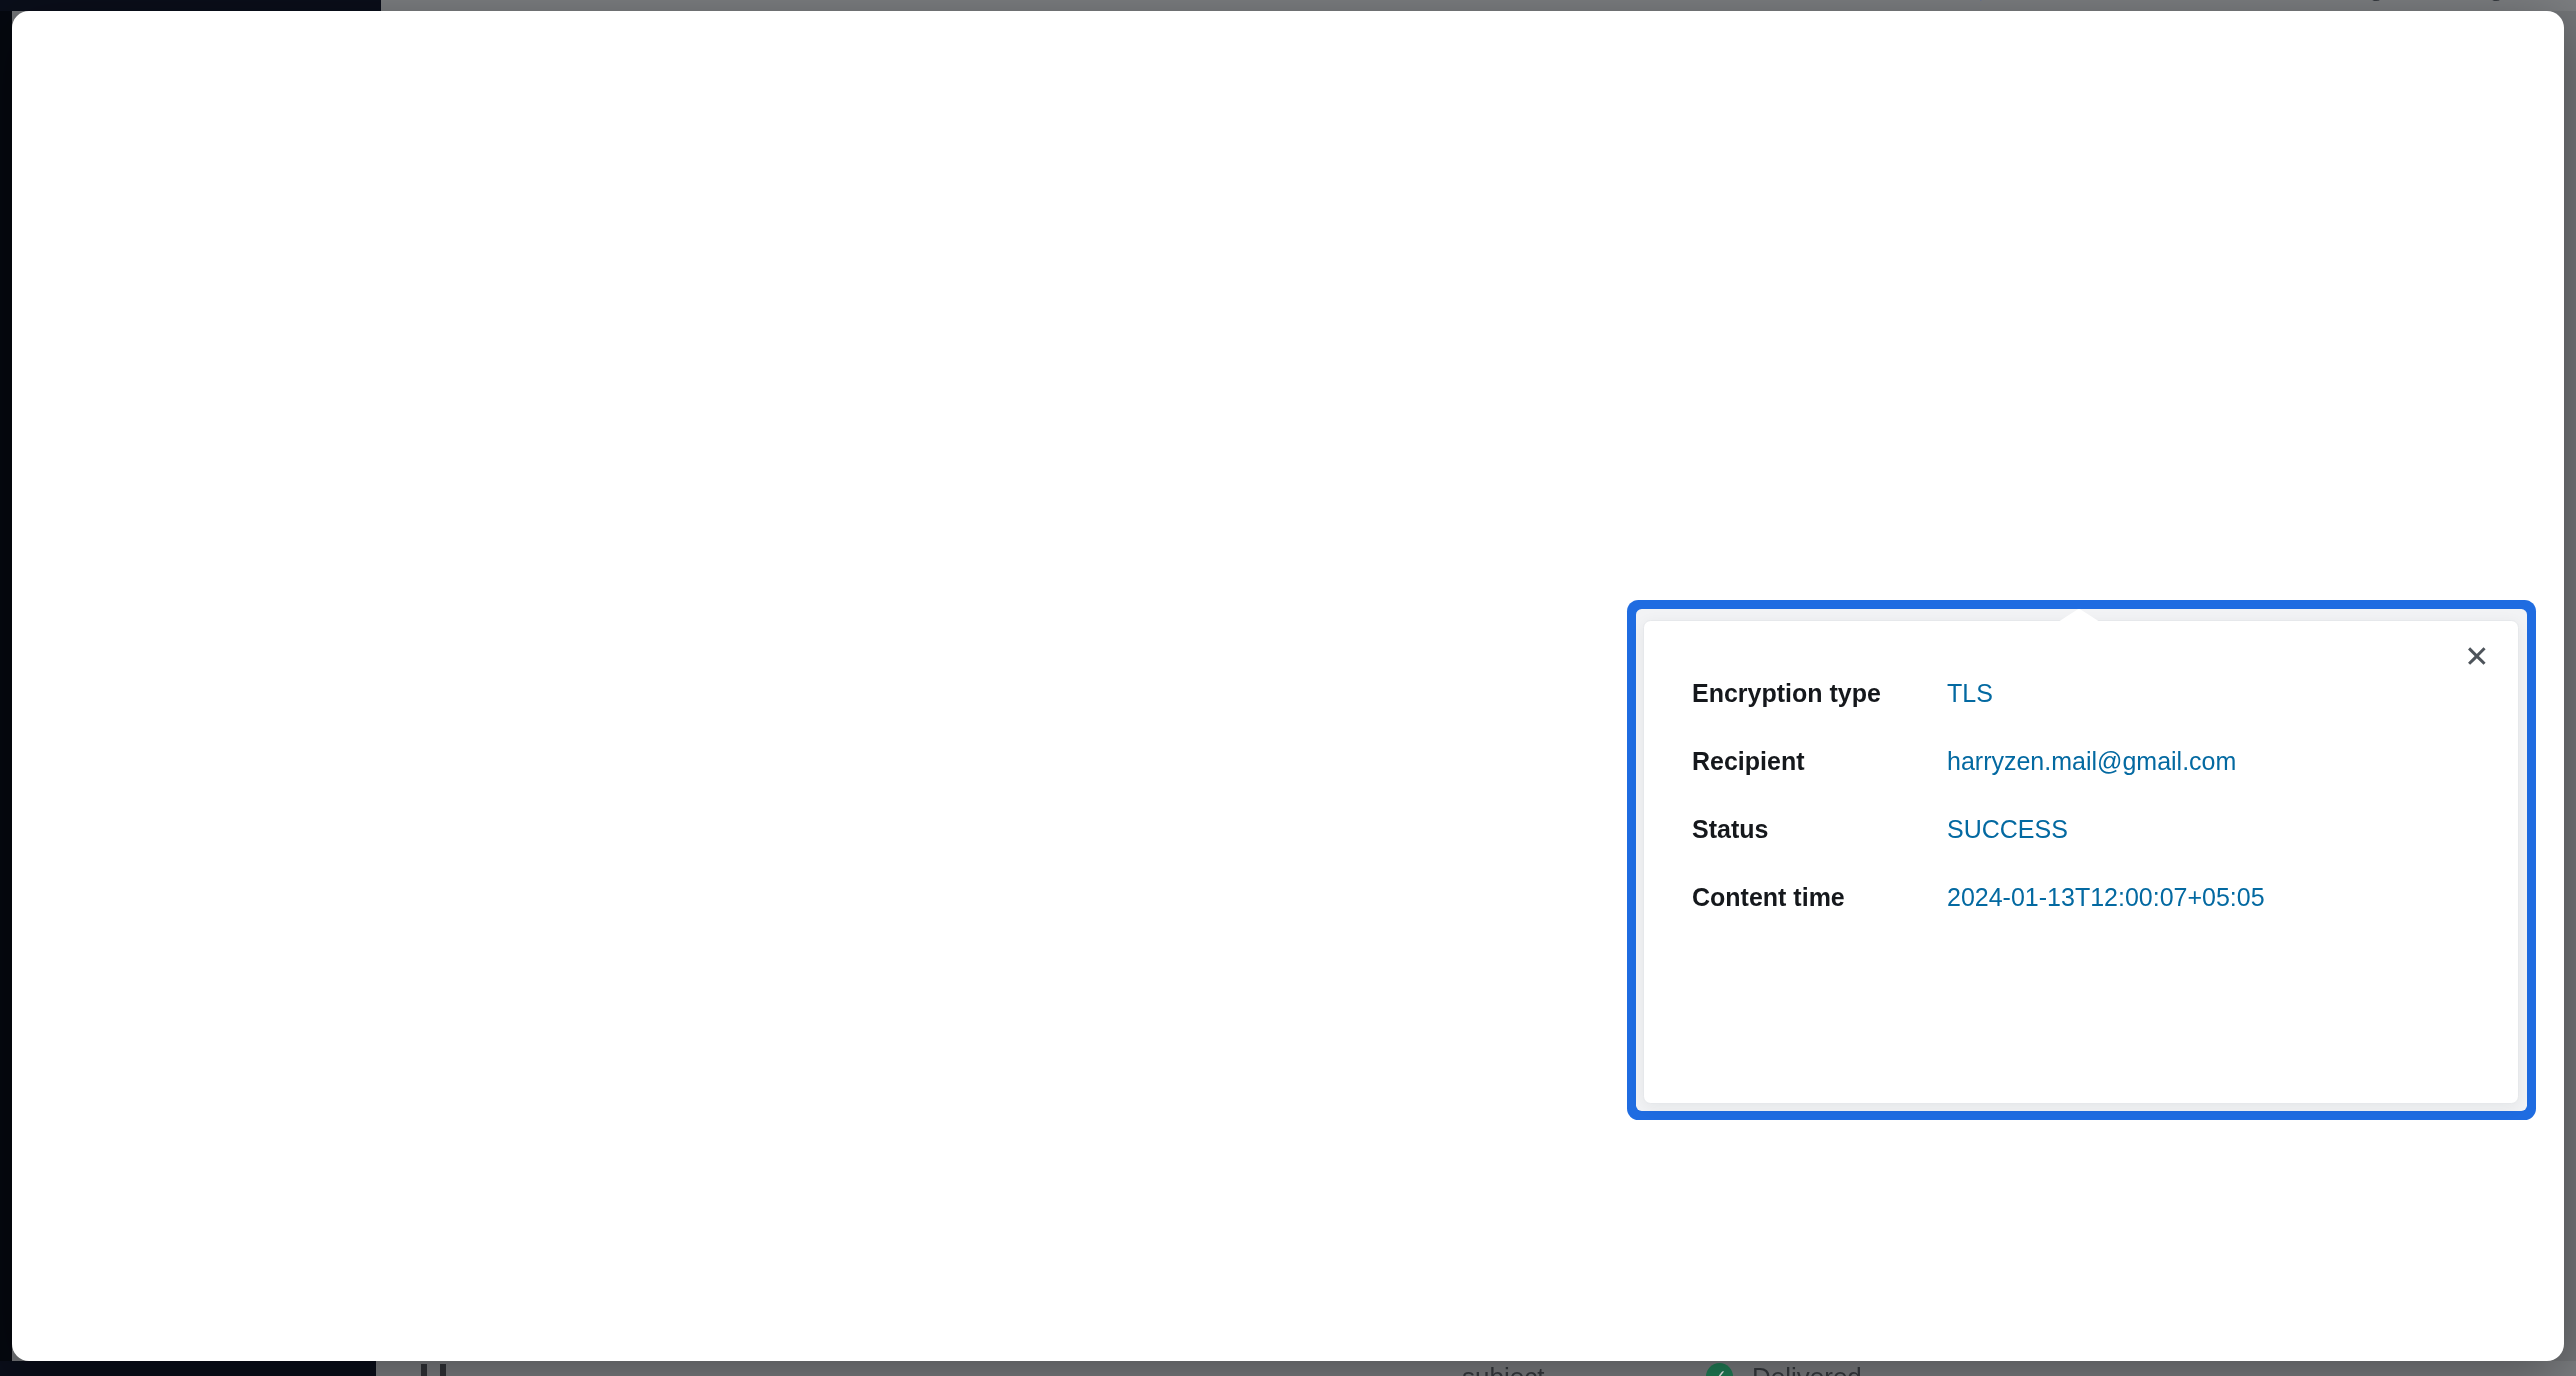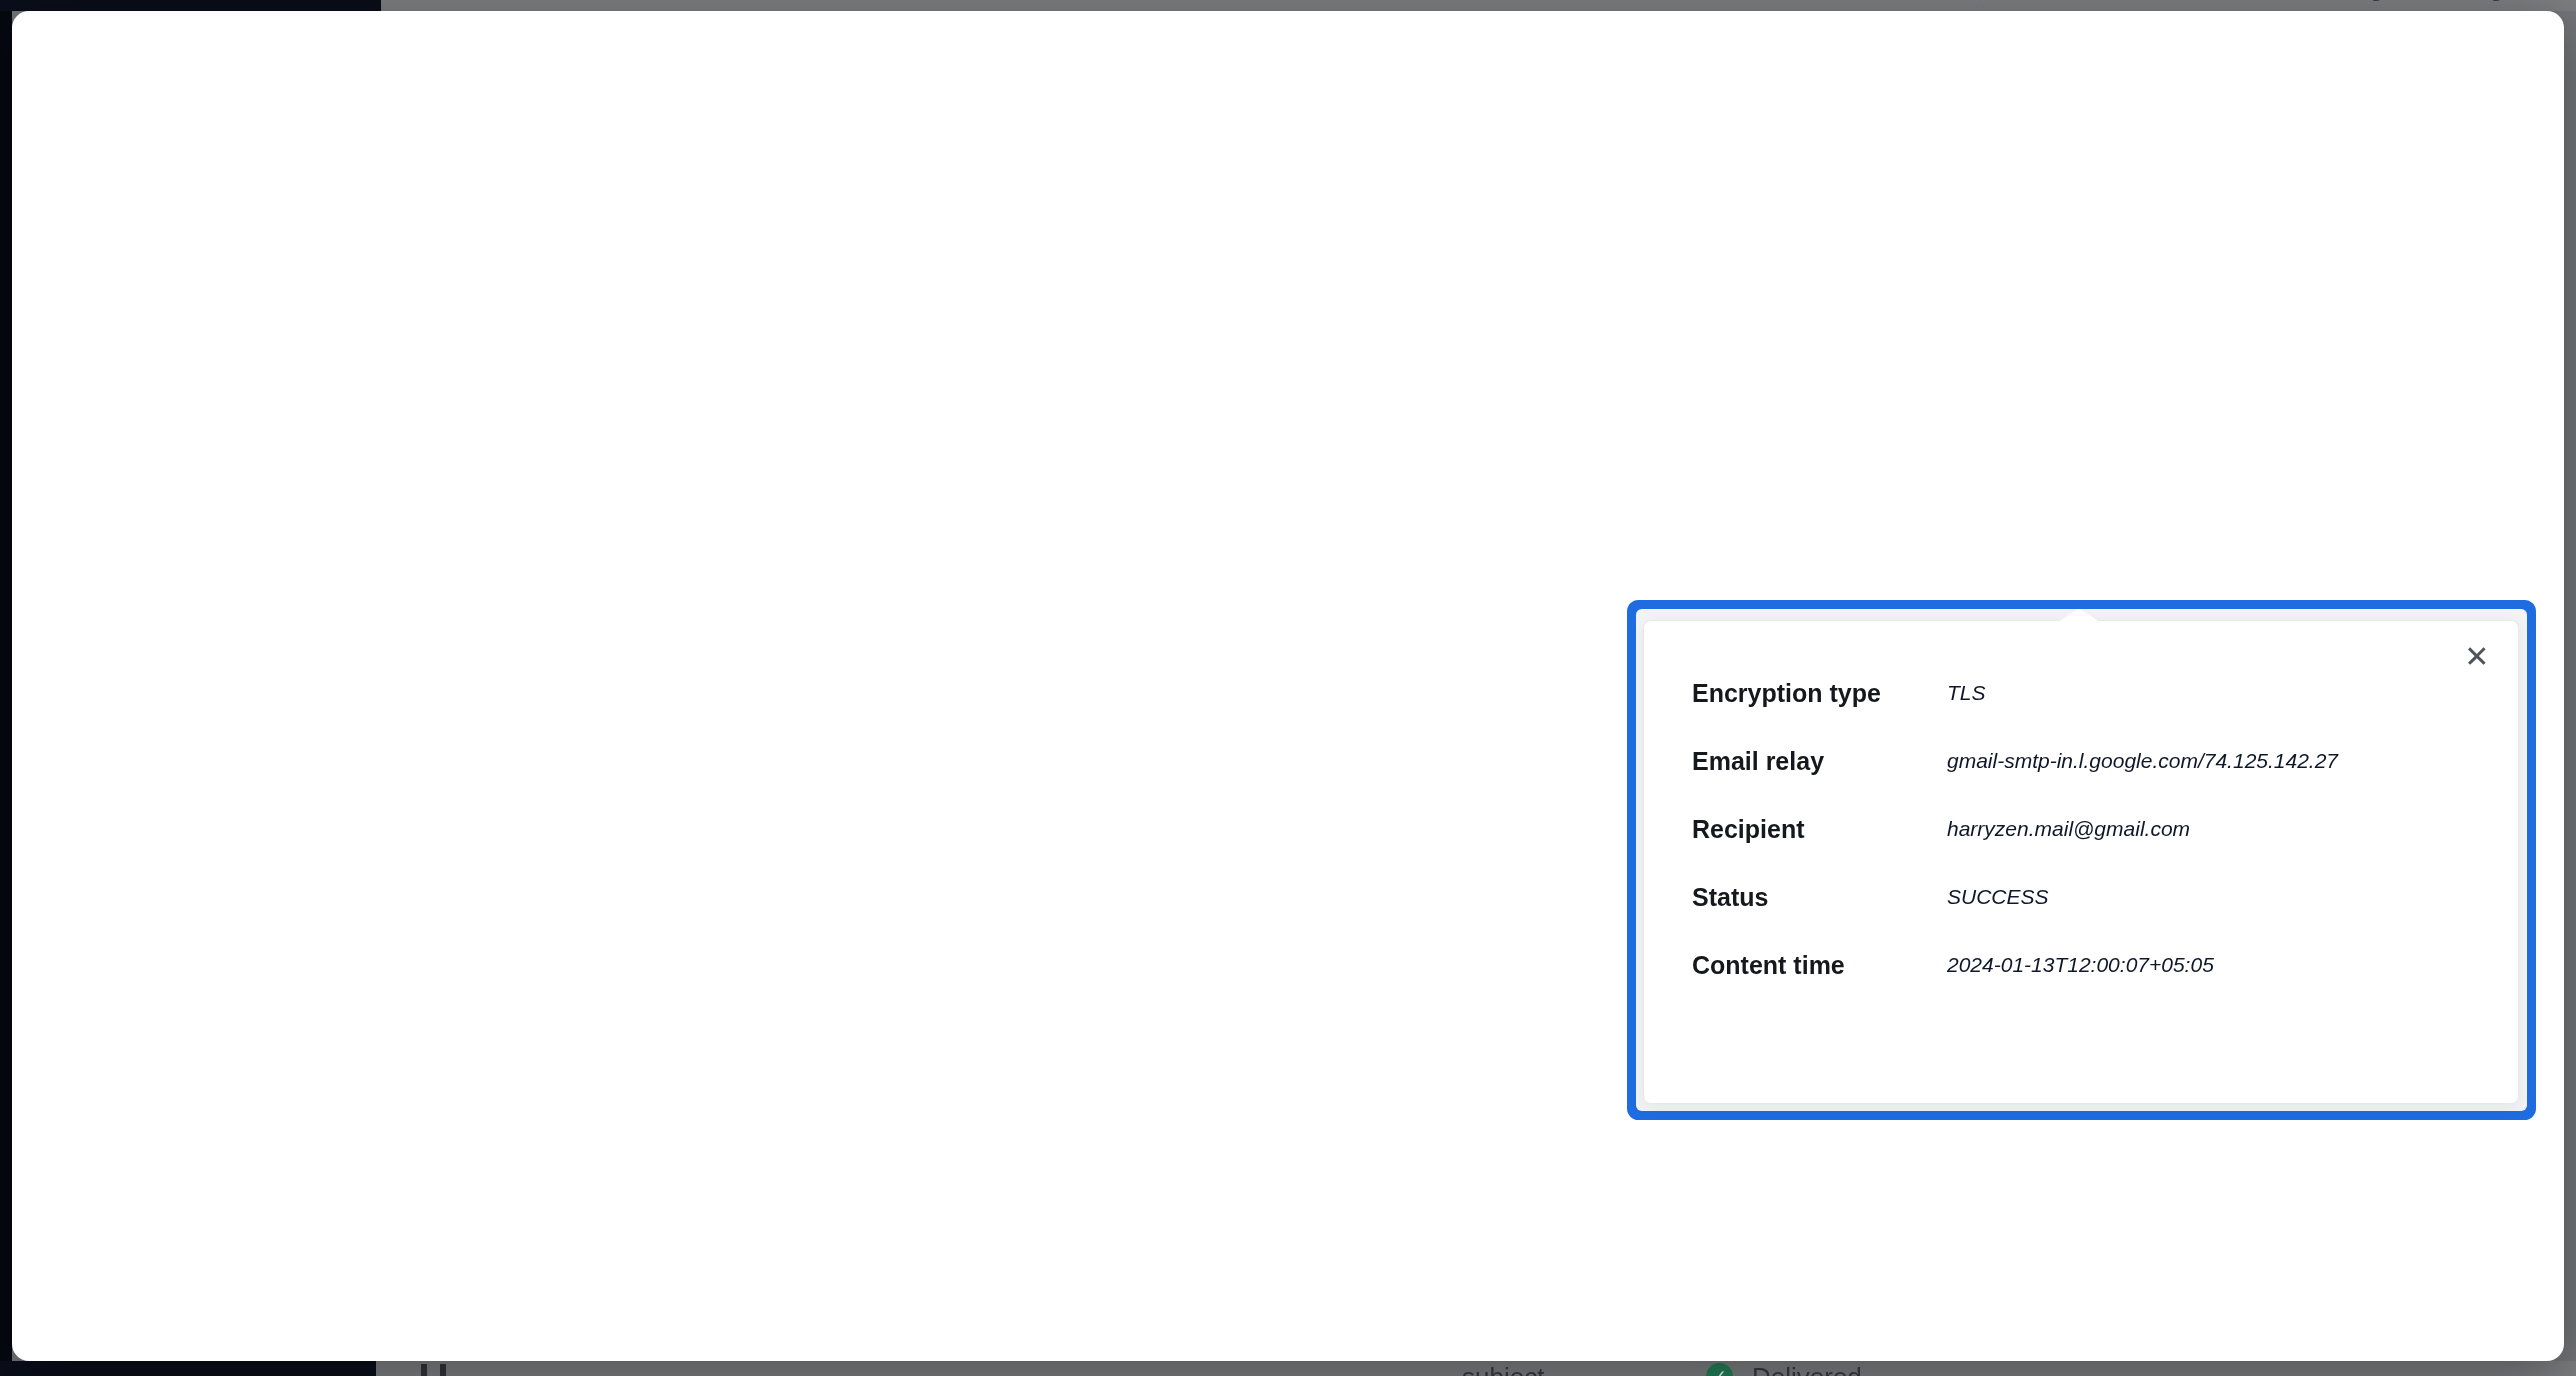--- a/index.html
+++ b/index.html
@@ -81,21 +81,21 @@
            background:#1f6ce1; border-radius:11.4px; z-index:6; }
   .popup-gap { position:absolute; inset:8.6px; background:#f2f3f5; border-radius:5.7px; }
   .popup-caret { position:absolute; left:431px; top:8.6px; width:42px; height:13.3px; background:#ffffff;
                  clip-path:polygon(50% 0, 100% 100%, 0 100%); z-index:8; }
   .popup-panel { position:absolute; left:16px; top:20px; width:876px; height:484px; background:#ffffff;
                  border:1px solid #e6e8eb; border-radius:7.6px; box-shadow:0 3.8px 15px rgba(23,28,38,.06);
                  padding:38px 0 0 48px; z-index:7; }
   .popup-close { position:absolute; top:21px; right:28.5px; font-size:30px; color:#4e545b; cursor:pointer; line-height:30px; }
   .popup-row { display:flex; height:68px; align-items:center; }
   .popup-label { width:255px; font-size:25px; font-weight:700; color:#15181c; }
-  .popup-value { font-size:21px; color:#0f172a;font-style:italic; }
+  .popup-value { font-size:25px; color:#0369a1; }
 
   svg { display:block; }
 </style>
 </head>
 <body>
 
 <div class="sidebar-strip"></div>
 
 <div class="top-strip">
   <div class="strip-sidebar"></div>
@@ -254,24 +254,20 @@
 <div class="popup">
   <div class="popup-gap"></div>
   <div class="popup-caret"></div>
   <div class="popup-panel">
     <div class="popup-close">✕</div>
     <div class="popup-row">
       <div class="popup-label">Encryption type</div>
       <div class="popup-value">TLS</div>
     </div>
     <div class="popup-row">
-      <div class="popup-label">Email relay</div>
-      <div class="popup-value">gmail-smtp-in.l.google.com/74.125.142.27</div>
-    </div>
-    <div class="popup-row">
       <div class="popup-label">Recipient</div>
       <div class="popup-value">harryzen.mail@gmail.com</div>
     </div>
     <div class="popup-row">
       <div class="popup-label">Status</div>
       <div class="popup-value">SUCCESS</div>
     </div>
     <div class="popup-row">
       <div class="popup-label">Content time</div>
       <div class="popup-value">2024-01-13T12:00:07+05:05</div>

